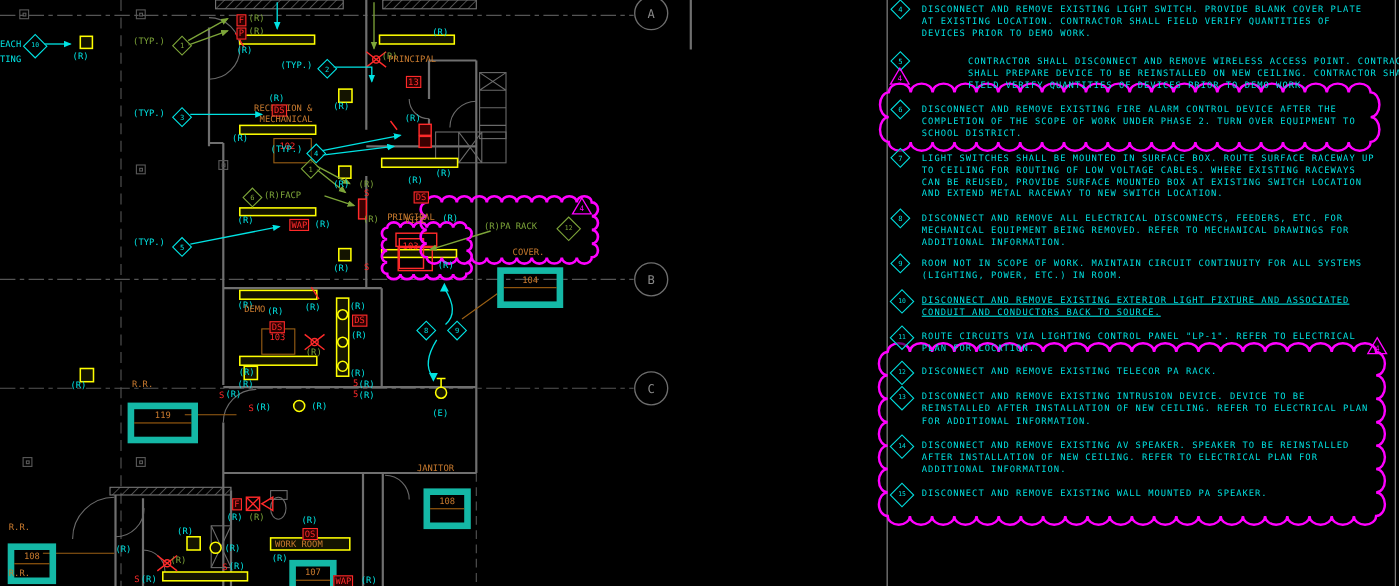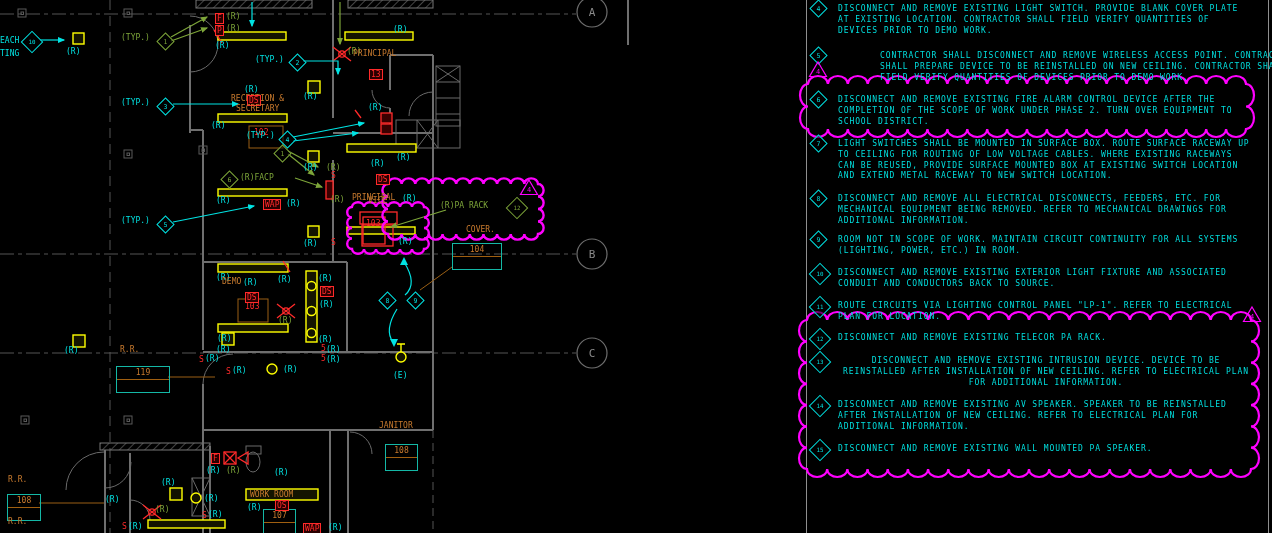--- a/index.html
+++ b/index.html
@@ -7,21 +7,21 @@
          font-family:"DejaVu Sans Mono",monospace;}
   
   .pl{position:absolute;font-size:8px;line-height:8px;white-space:pre;z-index:5;}
   .c{color:#00e3e3}.g{color:#7da539}.o{color:#c87a2e}.r{color:#ff2a2a}
   .bx{border:1px solid #ff2a2a;background:#2a0000;padding:0 1px;line-height:9px;}
   
   .dia{position:absolute;border:1px solid;transform:rotate(45deg);background:rgba(0,0,0,.55);z-index:6;}
   .dia>span{position:absolute;left:0;top:0;width:100%;height:100%;display:flex;align-items:center;
             justify-content:center;transform:rotate(-45deg);font-size:6.5px;}
   
-  .tag{position:absolute;border:1px solid #14b8a6;z-index:4;}
+  .tag{position:absolute;border:6px solid #14b8a6;z-index:4;}
   .tag .tcell{border-bottom:1px solid #a05f10;font-size:8px;color:#c87a2e;text-align:center;}
   .tag .bcell{}
   
   .vline{position:absolute;top:0;width:1px;height:533px;background:#8f8f8f;z-index:2;}
   .ntext{position:absolute;font-size:8px;line-height:10.8px;letter-spacing:0.9px;
          color:#00dfdf;width:416px;z-index:5;}
   .rev-cloud{position:absolute;pointer-events:none;z-index:3;}
   .rev-cloud svg{position:absolute;overflow:visible;left:0;top:0;}
   .tri{position:absolute;z-index:7;}
   svg.planlayer{position:absolute;left:0;top:0;z-index:1;}
@@ -234,21 +234,21 @@
       <span class="pl c" style="left: 215px; top: 42px;">(R)</span>
       <span class="pl c" style="left: 393px; top: 26px;">(R)</span>
       <span class="pl c" style="left: 255px; top: 56px;">(TYP.)</span>
       <span class="pl g" style="left: 347px; top: 48px;">(R)</span>
       <span class="pl o" style="left: 353px; top: 50px;">PRINCIPAL</span>
       <span class="pl r bx" style="left: 369px; top: 69px;">13</span>
       <span class="pl c" style="left: 303px; top: 93px;">(R)</span>
       <span class="pl c" style="left: 244px; top: 86px;">(R)</span>
       <span class="pl o" style="left: 231px; top: 95px;">RECEPTION &amp;</span>
       <span class="pl r bx" style="left: 247px; top: 95px;">DS</span>
-      <span class="pl o" style="left: 236px; top: 105px;">SECRETARY</span>
+      <span class="pl o" style="left: 236px; top: 105px;">MECHANICAL</span>
       <span class="pl c" style="left: 121px; top: 99px;">(TYP.)</span>
       <span class="pl c" style="left: 211px; top: 122px;">(R)</span>
       <span class="pl c" style="left: 368px; top: 104px;">(R)</span>
       <span class="pl r" style="left: 254px; top: 129px;">102</span>
       <span class="pl c" style="left: 246px; top: 132px;">(TYP.)</span>
       <span class="pl c" style="left: 303px; top: 164px;">(R)</span>
       <span class="pl g" style="left: 326px; top: 164px;">(R)</span>
       <span class="pl c" style="left: 370px; top: 160px;">(R)</span>
       <span class="pl c" style="left: 396px; top: 154px;">(R)</span>
       <span class="pl r" style="left: 331px; top: 172px;">S</span>
@@ -291,21 +291,21 @@
       <span class="pl c" style="left: 205px; top: 355px;">(R)</span>
       <span class="pl r" style="left: 226px; top: 368px;">S</span>
       <span class="pl c" style="left: 232px; top: 367px;">(R)</span>
       <span class="pl c" style="left: 283px; top: 366px;">(R)</span>
       <span class="pl c" style="left: 393px; top: 372px;">(E)</span>
       <span class="pl o" style="left: 379px; top: 422px;">JANITOR</span>
       <span class="pl r bx" style="left: 211px; top: 453px;">F</span>
       <span class="pl c" style="left: 206px; top: 467px;">(R)</span>
       <span class="pl g" style="left: 226px; top: 467px;">(R)</span>
       <span class="pl c" style="left: 274px; top: 469px;">(R)</span>
-      <span class="pl r bx" style="left: 275px; top: 480px; margin-top: 20px;">OS</span>
+      <span class="pl r bx" style="left: 275px; top: 480px;">OS</span>
       <span class="pl c" style="left: 161px; top: 479px;">(R)</span>
       <span class="pl o" style="left: 8px; top: 476px;">R.R.</span>
       <span class="pl c" style="left: 105px; top: 496px;">(R)</span>
       <span class="pl c" style="left: 204px; top: 495px;">(R)</span>
       <span class="pl o" style="left: 250px; top: 491px;">WORK ROOM</span>
       <span class="pl c" style="left: 247px; top: 504px;">(R)</span>
       <span class="pl g" style="left: 155px; top: 506px;">(R)</span>
       <span class="pl r" style="left: 202px; top: 512px;">S</span>
       <span class="pl c" style="left: 208px; top: 511px;">(R)</span>
       <span class="pl o" style="left: 8px; top: 518px;">R.R.</span>
@@ -400,33 +400,33 @@
         <span>8</span>
       </span>
       <div class="ntext" style="left: 838px; top: 194px;">DISCONNECT AND REMOVE ALL ELECTRICAL DISCONNECTS, FEEDERS, ETC. FOR MECHANICAL EQUIPMENT BEING REMOVED. REFER TO MECHANICAL DRAWINGS FOR ADDITIONAL INFORMATION.</div>
       <span class="dia" style="left: 812px; top: 233px; width: 11px; height: 11px; border-color: rgb(0, 222, 222); color: rgb(0, 222, 222);">
         <span>9</span>
       </span>
       <div class="ntext" style="left: 838px; top: 235px;">ROOM NOT IN SCOPE OF WORK. MAINTAIN CIRCUIT CONTINUITY FOR ALL SYSTEMS (LIGHTING, POWER, ETC.) IN ROOM.</div>
       <span class="dia" style="left: 812px; top: 266px; width: 14px; height: 14px; border-color: rgb(0, 222, 222); color: rgb(0, 222, 222);">
         <span style="font-size: 5.8px;">10</span>
       </span>
-      <div class="ntext" style="left: 838px; top: 268px;">DISCONNECT AND REMOVE EXISTING EXTERIOR LIGHT FIXTURE AND ASSOCIATED CONDUIT AND CONDUCTORS BACK TO SOURCE.</div>
+      <div class="ntext" style="left: 838px; top: 268px; text-decoration: underline;">DISCONNECT AND REMOVE EXISTING EXTERIOR LIGHT FIXTURE AND ASSOCIATED CONDUIT AND CONDUCTORS BACK TO SOURCE.</div>
       <span class="dia" style="left: 812px; top: 299px; width: 14px; height: 14px; border-color: rgb(0, 222, 222); color: rgb(0, 222, 222);">
         <span style="font-size: 5.8px;">11</span>
       </span>
       <div class="ntext" style="left: 838px; top: 301px;">ROUTE CIRCUITS VIA LIGHTING CONTROL PANEL "LP-1". REFER TO ELECTRICAL PLAN FOR LOCATION.</div>
       <span class="dia" style="left: 812px; top: 331px; width: 14px; height: 14px; border-color: rgb(0, 222, 222); color: rgb(0, 222, 222);">
         <span style="font-size: 5.8px;">12</span>
       </span>
       <div class="ntext" style="left: 838px; top: 333px;">DISCONNECT AND REMOVE EXISTING TELECOR PA RACK.</div>
       <span class="dia" style="left: 812px; top: 354px; width: 14px; height: 14px; border-color: rgb(0, 222, 222); color: rgb(0, 222, 222);">
         <span style="font-size: 5.8px;">13</span>
       </span>
-      <div class="ntext" style="left: 838px; top: 356px; text-align: center;">DISCONNECT AND REMOVE EXISTING INTRUSION DEVICE. DEVICE TO BE REINSTALLED AFTER INSTALLATION OF NEW CEILING. REFER TO ELECTRICAL PLAN FOR ADDITIONAL INFORMATION.</div>
+      <div class="ntext" style="left: 838px; top: 356px;">DISCONNECT AND REMOVE EXISTING INTRUSION DEVICE. DEVICE TO BE REINSTALLED AFTER INSTALLATION OF NEW CEILING. REFER TO ELECTRICAL PLAN FOR ADDITIONAL INFORMATION.</div>
       <span class="dia" style="left: 812px; top: 398px; width: 14px; height: 14px; border-color: rgb(0, 222, 222); color: rgb(0, 222, 222);">
         <span style="font-size: 5.8px;">14</span>
       </span>
       <div class="ntext" style="left: 838px; top: 400px;">DISCONNECT AND REMOVE EXISTING AV SPEAKER. SPEAKER TO BE REINSTALLED AFTER INSTALLATION OF NEW CEILING. REFER TO ELECTRICAL PLAN FOR ADDITIONAL INFORMATION.</div>
       <span class="dia" style="left: 812px; top: 442px; width: 14px; height: 14px; border-color: rgb(0, 222, 222); color: rgb(0, 222, 222);">
         <span style="font-size: 5.8px;">15</span>
       </span>
       <div class="ntext" style="left: 838px; top: 444px;">DISCONNECT AND REMOVE EXISTING WALL MOUNTED PA SPEAKER.</div>
     </div>
 </div>

